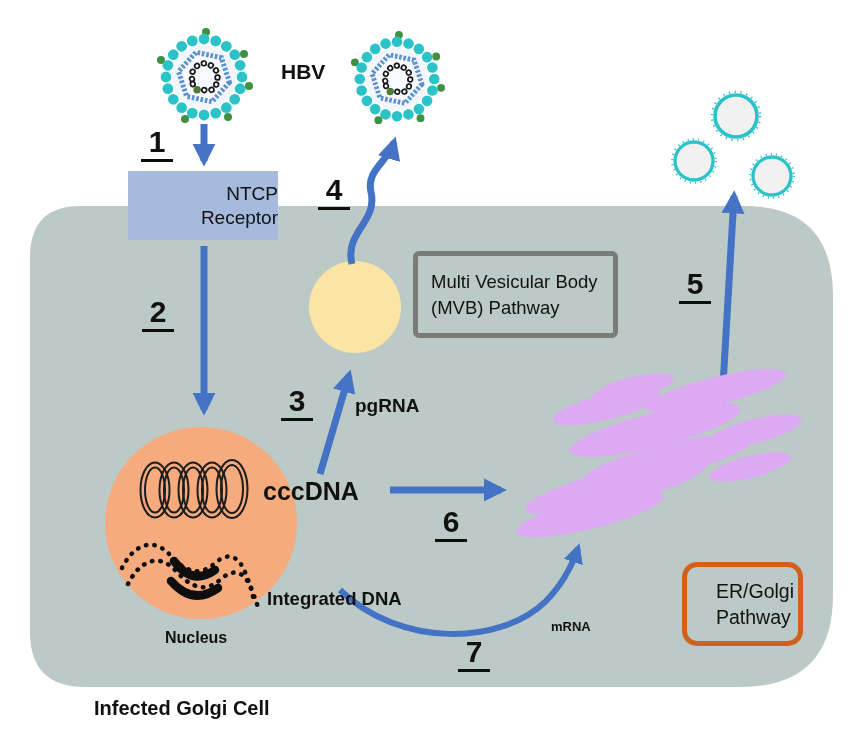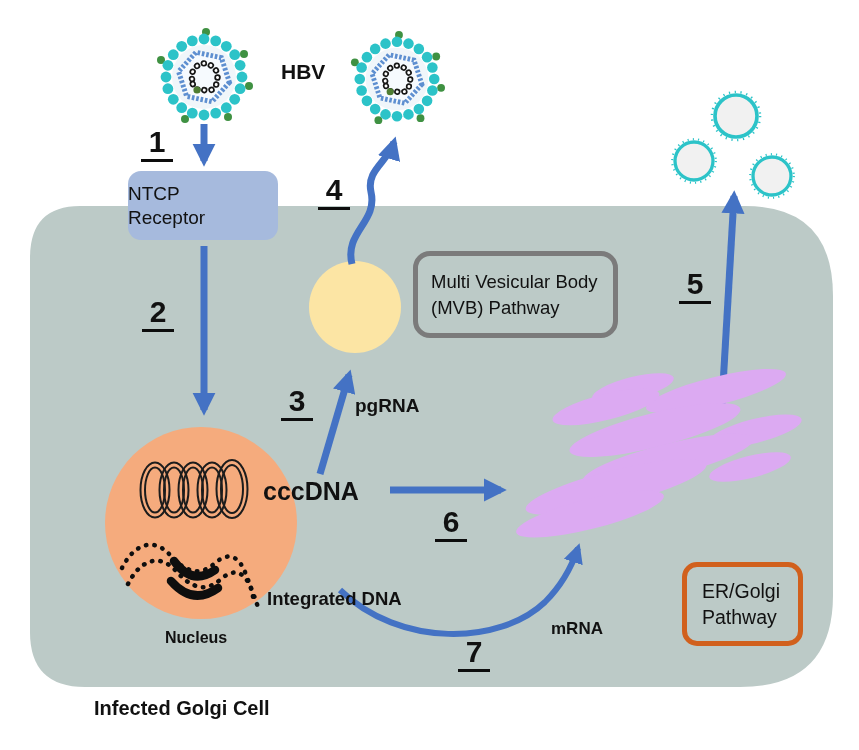--- a/index.html
+++ b/index.html
@@ -32,32 +32,32 @@
   .lbl{position:absolute;white-space:nowrap;}
   .bold{font-weight:bold;}
   .stepnum{
     position:absolute;width:32px;text-align:center;
     font-weight:bold;font-size:30px;line-height:1.0;
     border-bottom:3.5px solid #0d0d0d;padding-bottom:2px;
   }
   .box{position:absolute;box-sizing:border-box;display:flex;flex-direction:column;justify-content:center;}
   .ntcp-box{
     left:128px;top:171px;width:150px;height:69px;
-    background:var(--receptor);border-radius:13px;
-    align-items:flex-start;font-size:19px;line-height:1.25;text-align:center;
+    background:var(--receptor);border-radius:1px;
+    align-items:flex-end;font-size:19px;line-height:1.25;text-align:center;
   }
   .mvb-box{
     left:413px;top:251px;width:205px;height:87px;
-    border:5.5px solid var(--gray_border);border-radius:17px;
+    border:5.5px solid var(--gray_border);border-radius:6px;
     padding-left:13px;font-size:18.5px;line-height:1.4;background:transparent;
   }
   .er-box{
     left:682px;top:562px;width:121px;height:84px;
     border:5.5px solid var(--orange_border);border-radius:15px;
-    padding-left:15px;font-size:19.5px;line-height:1.35;background:transparent;
+    padding-left:29px;font-size:19.5px;line-height:1.35;background:transparent;
   }
 </style>
 </head>
 <body>
 
 <div class="canvas">
 
   <svg class="layer-svg" width="859" height="750" viewBox="0 0 859 750">
     <defs>
       <marker id="ah" viewBox="0 0 10 10" refX="7.5" refY="5" markerWidth="3.3" markerHeight="3.3" orient="auto">
@@ -180,16 +180,16 @@
   <div class="stepnum" style="left:318px;top:175px;">4</div>
   <div class="stepnum" style="left:679px;top:269px;">5</div>
   <div class="stepnum" style="left:435px;top:507px;">6</div>
   <div class="stepnum" style="left:458px;top:637px;">7</div>
 
   <div class="lbl bold" style="left:281px;top:60px;font-size:21px;">HBV</div>
   <div class="lbl bold" style="left:355px;top:395px;font-size:19px;">pgRNA</div>
   <div class="lbl bold" style="left:263px;top:477px;font-size:25px;">cccDNA</div>
   <div class="lbl bold" style="left:267px;top:588px;font-size:18.5px;">Integrated DNA</div>
   <div class="lbl bold" style="left:165px;top:629px;font-size:16px;">Nucleus</div>
-  <div class="lbl bold" style="left:551px;top:619px;font-size:17px;">mRNA</div>
+  <div class="lbl bold" style="left:551px;top:619px;font-size:13px;">mRNA</div>
   <div class="lbl bold" style="left:94px;top:697px;font-size:20px;">Infected Golgi Cell</div>
 
 </div>
 
 </body></html>

